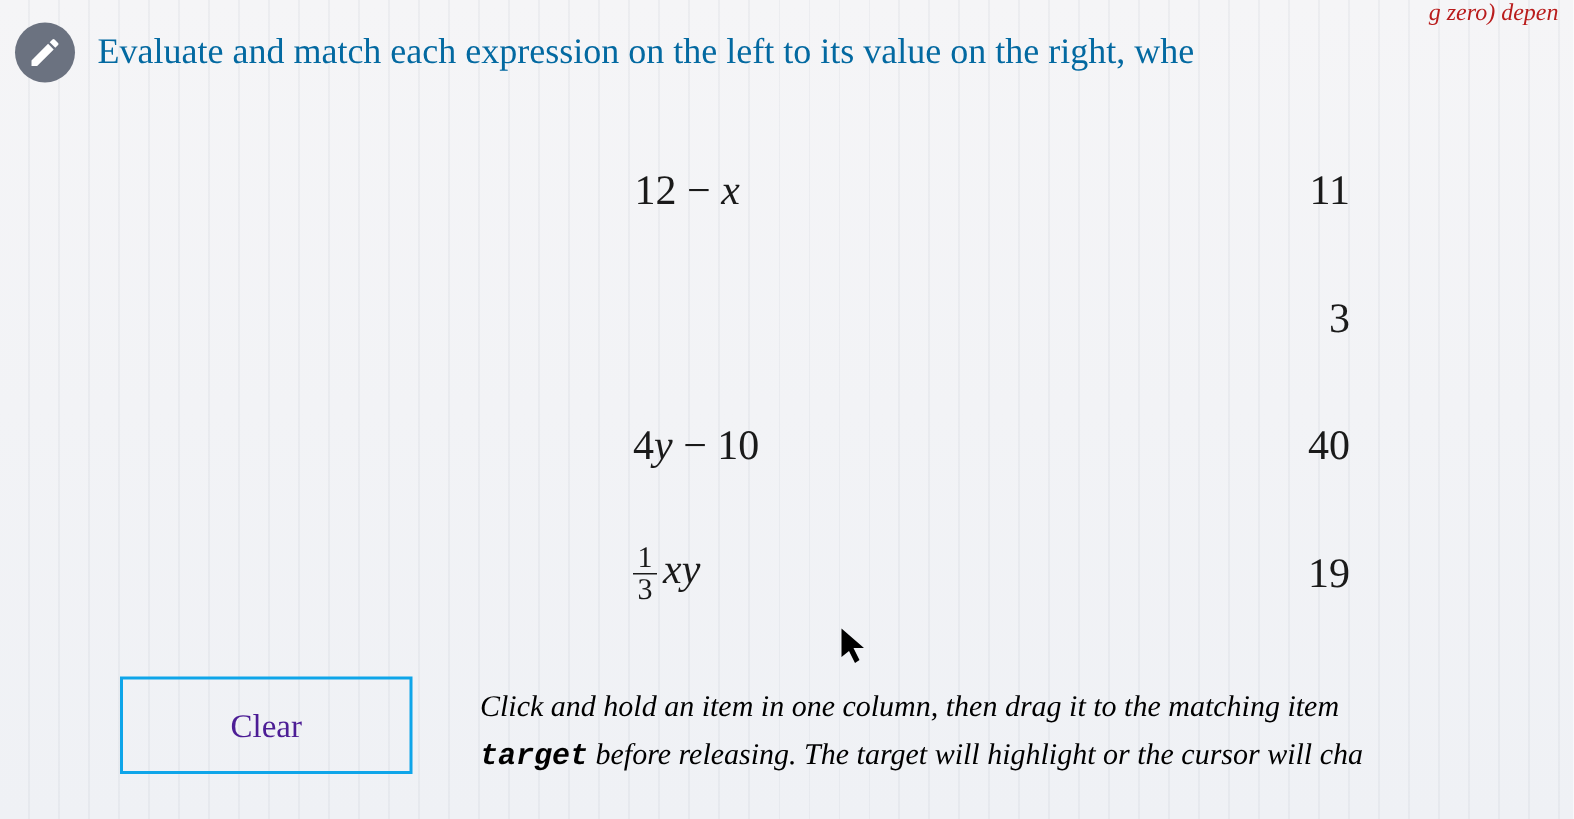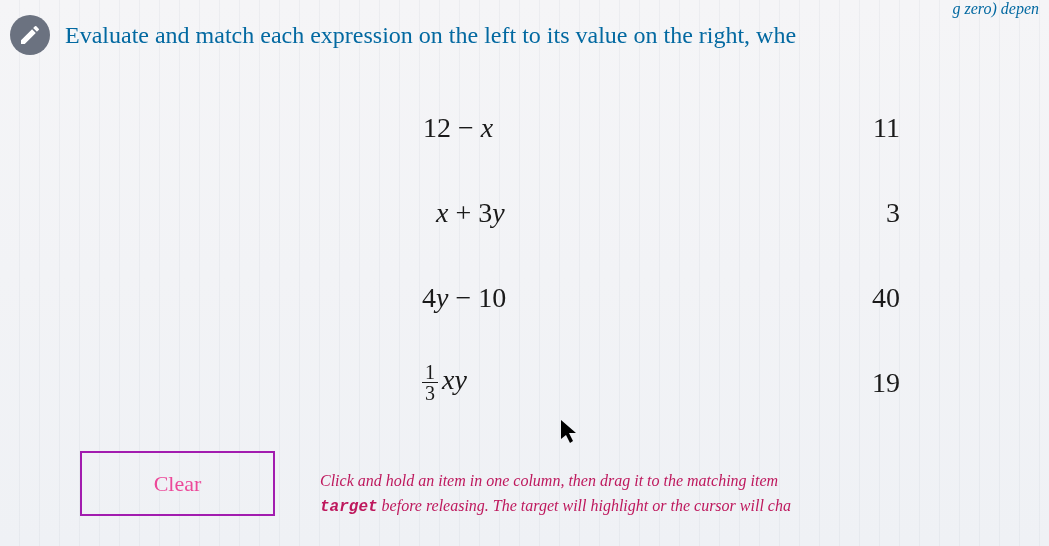--- a/index.html
+++ b/index.html
@@ -13,21 +13,21 @@
       background: linear-gradient(180deg, #f5f5f7 0%, #eff1f5 100%);
       font-family: Georgia, 'Times New Roman', serif;
       position: relative;
       overflow: hidden;
     }
     .top-cutoff {
       position: absolute;
       top: 0;
       right: 10px;
       font-style: italic;
-      color: #0369a1;
+      color: #b91c1c;
       font-size: 16px;
       font-family: Georgia, serif;
     }
     .icon-badge {
       position: absolute;
       left: 10px;
       top: 15px;
       width: 40px;
       height: 40px;
       background: #6b7280;
@@ -90,38 +90,38 @@
     }
     .italic-var {
       font-style: italic;
     }
     .clear-button {
       position: absolute;
       left: 80px;
       bottom: 30px;
       width: 195px;
       height: 65px;
-      border: 2px solid #a21caf;
+      border: 2px solid #0ea5e9;
       background: transparent;
       font-family: Georgia, serif;
       font-size: 22px;
-      color: #ec4899;
+      color: #4c1d95;
       cursor: pointer;
       display: flex;
       align-items: center;
       justify-content: center;
     }
     .hint-text {
       position: absolute;
       left: 320px;
       bottom: 25px;
       font-style: italic;
       font-family: Georgia, serif;
-      font-size: 16px;
-      color: #be185d;
+      font-size: 20px;
+      color: #000000;
       line-height: 1.6;
       width: 730px;
     }
     .hint-text .bold {
       font-weight: bold;
       font-style: italic;
       font-family: Liberation Mono, monospace;
     }
     .cursor-arrow {
       position: absolute;
@@ -160,23 +160,20 @@
 <div class="instruction">Evaluate and match each expression on the left to its value on the right, whe</div>
 
 <div class="columns">
   <div class="row">
     <div class="left-col">
       <span>12 − </span><span class="italic-var">x</span>
     </div>
     <div class="right-col">11</div>
   </div>
   <div class="row">
-    <div class="left-col">
-      <span class="italic-var">x</span><span> + 3</span><span class="italic-var">y</span>
-    </div>
     <div class="right-col">3</div>
   </div>
   <div class="row">
     <div class="left-col">
       <span>4</span><span class="italic-var">y</span><span> − 10</span>
     </div>
     <div class="right-col">40</div>
   </div>
   <div class="row">
     <div class="left-col">

